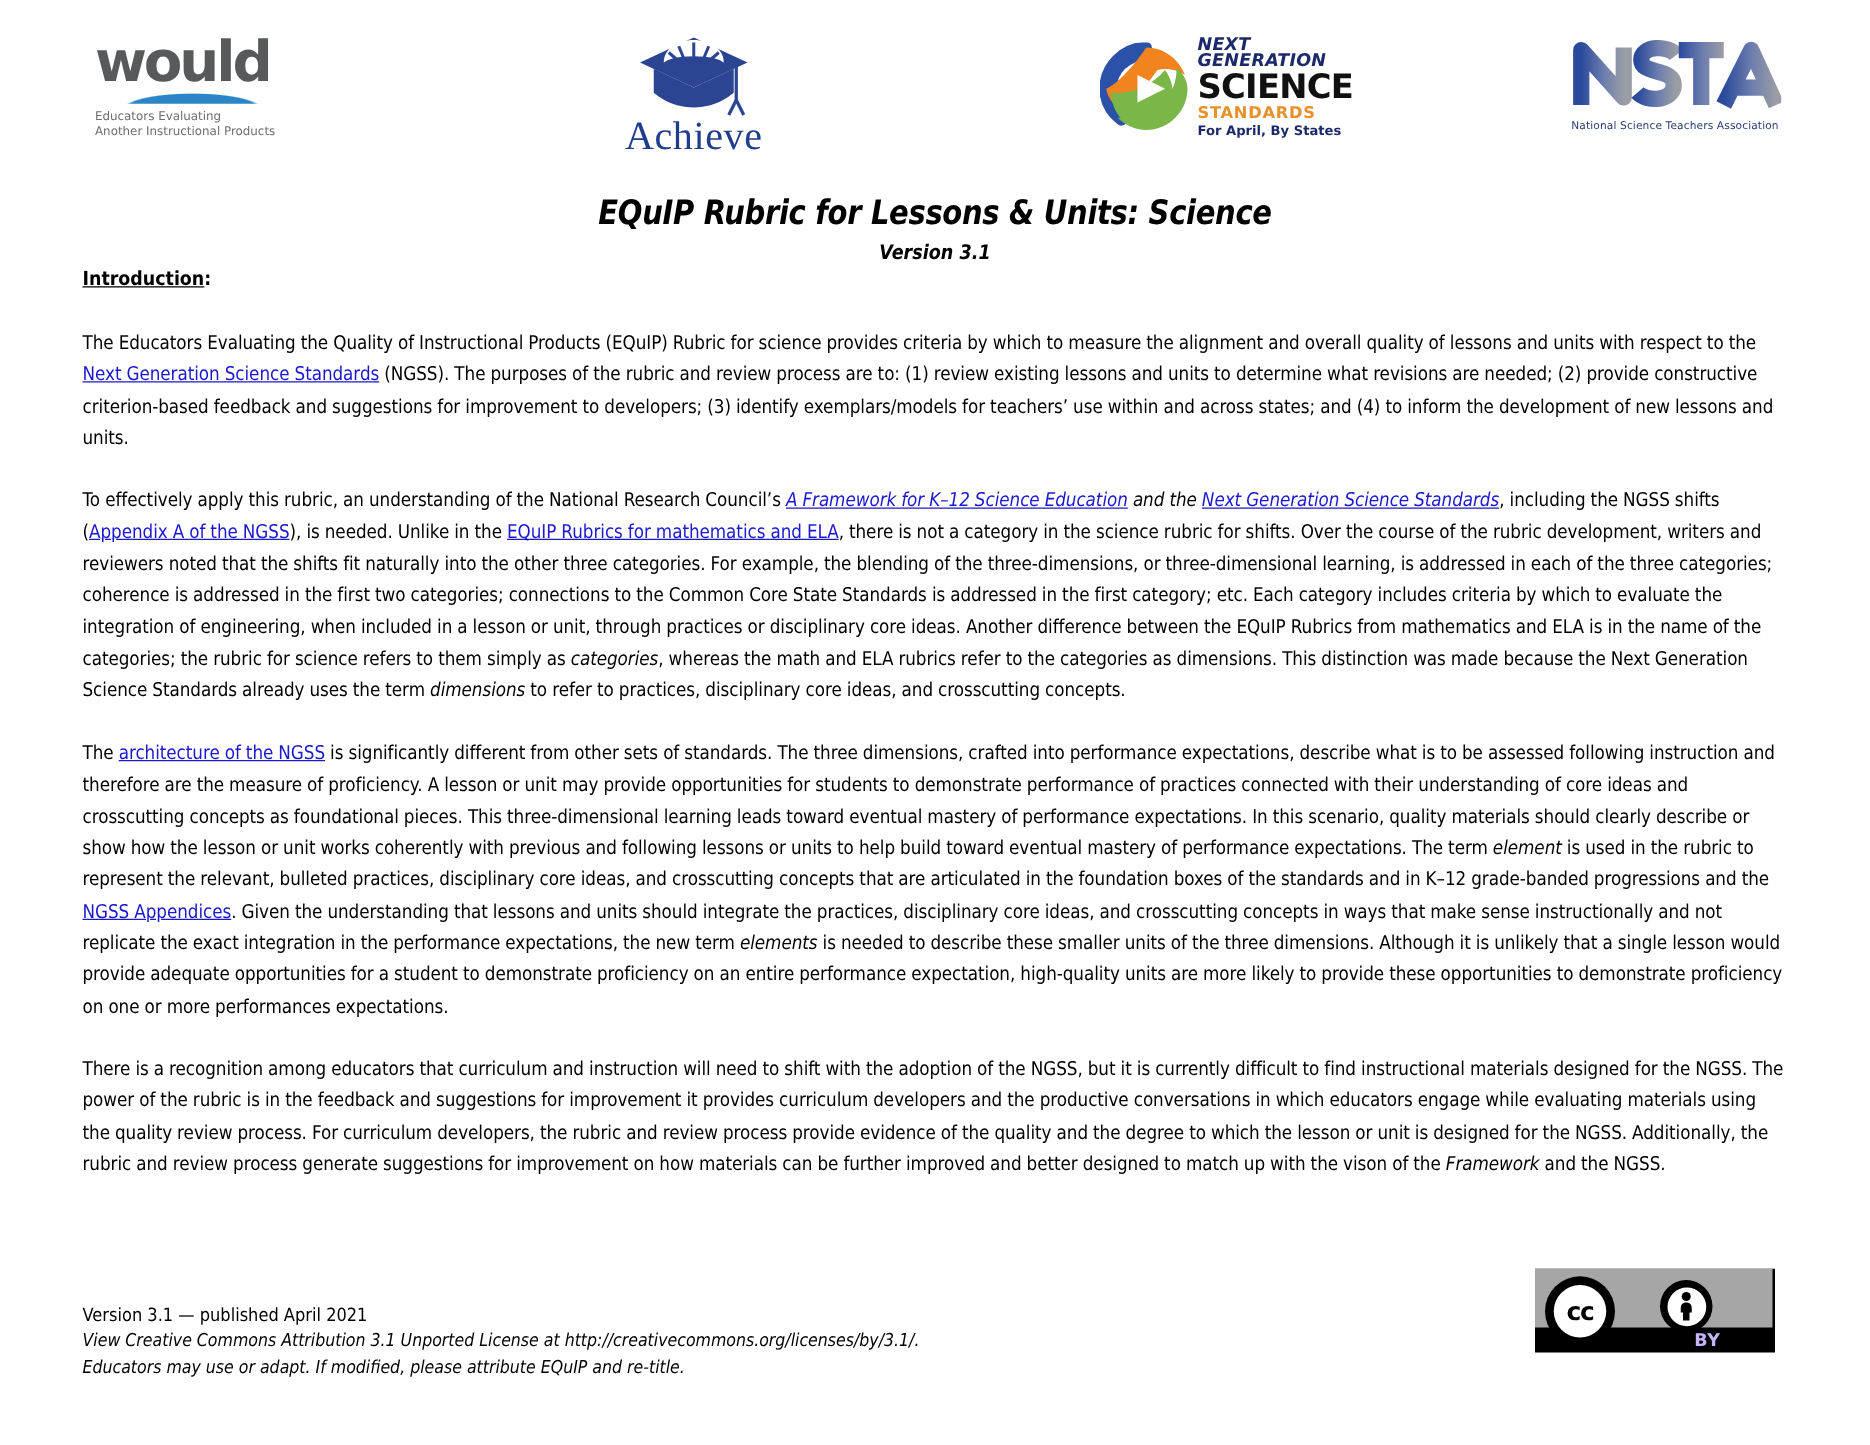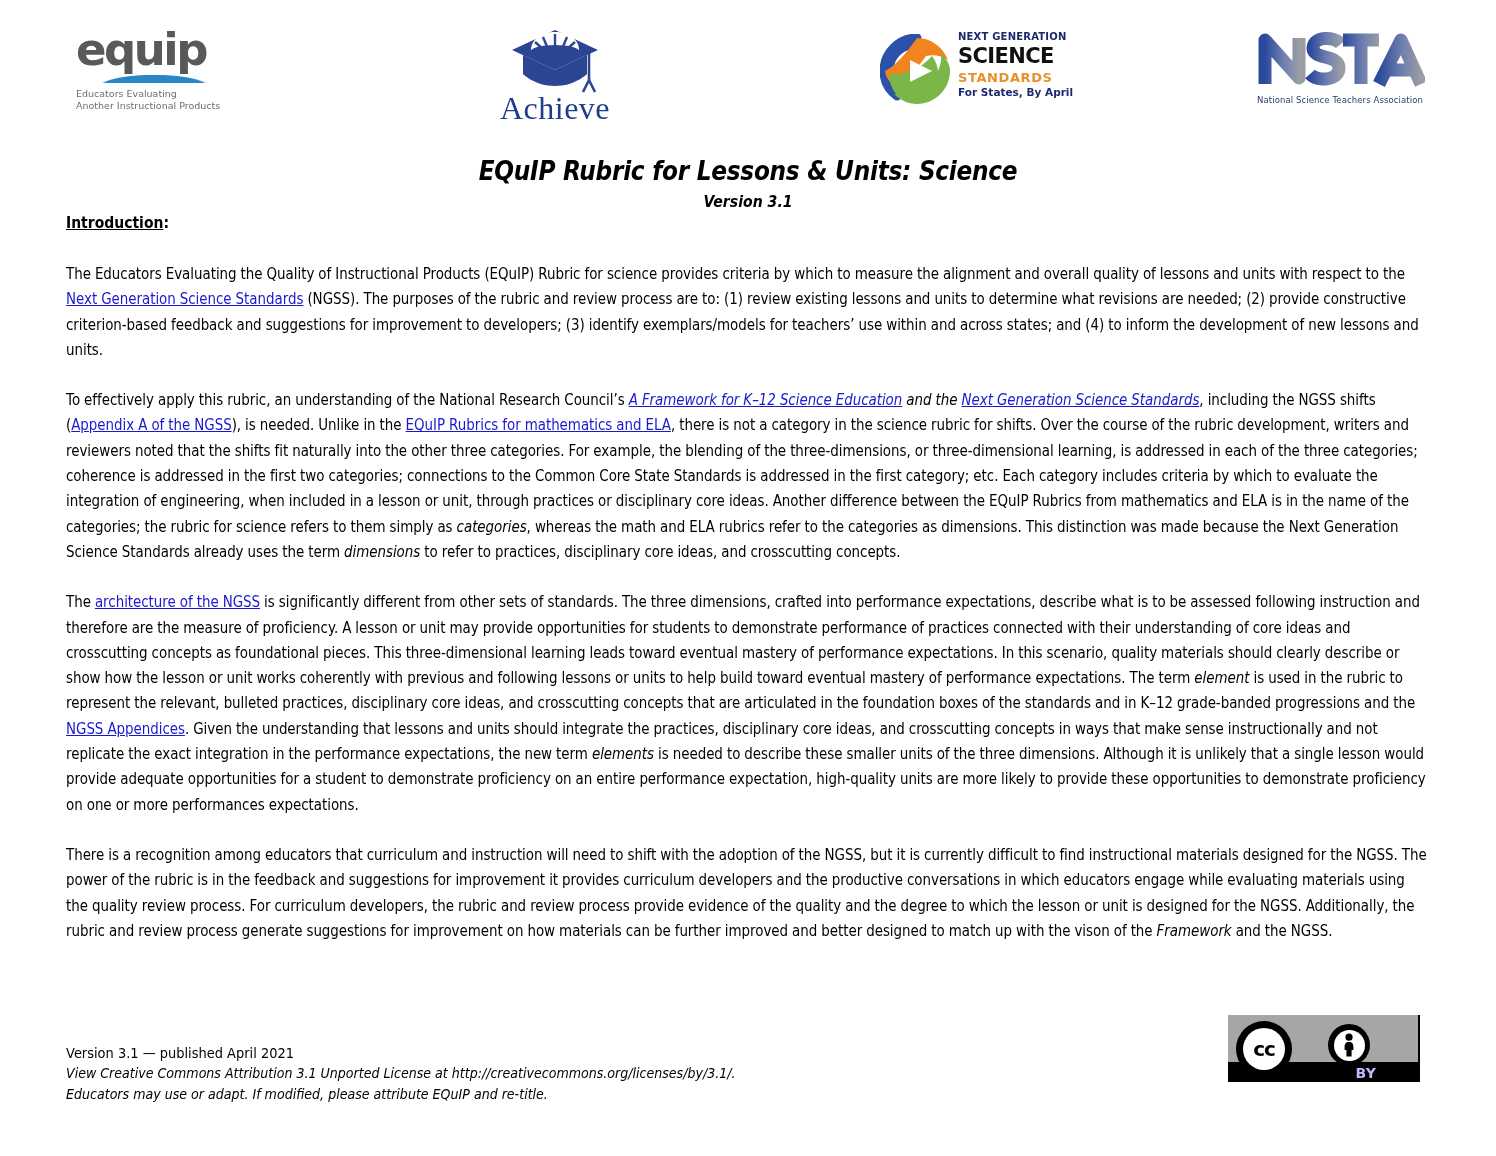--- a/index.html
+++ b/index.html
@@ -79,29 +79,30 @@
     margin-top: -4px;
   }
 
   
   .ngss-wrap { position: relative; width: 200px; }
   .ngss-mark { position: absolute; left: 0; top: 6px; }
   .ngss-text { position: absolute; left: 78px; top: 2px; width: 124px; }
   .ngss-l1 {
     font-family: "DejaVu Sans", sans-serif;
     font-weight: 700;
-    font-size: 10px;
+    font-size: 14px;
     color: #1b2a6b;
     letter-spacing: .2px;
     line-height: 13px;
+    font-style: italic;
   }
   .ngss-l2 {
     font-family: "DejaVu Sans", sans-serif;
     font-weight: 700;
-    font-size: 21px;
+    font-size: 27px;
     color: #111111;
     letter-spacing: -0.6px;
     line-height: 27px;
   }
   .ngss-l3 {
     font-family: "DejaVu Sans", sans-serif;
     font-weight: 700;
     font-size: 13px;
     color: #e8912a;
     letter-spacing: .6px;
@@ -266,21 +267,21 @@
 </style>
 </head>
 <body>
 
 <div class="page">
 
   <div class="logo-band">
 
     <div class="logo-slot logo-equip">
       <div class="equip-wrap">
-        <div class="equip-word">equip</div>
+        <div class="equip-word">would</div>
         <div class="equip-swoosh"></div>
       </div>
       <div class="equip-tag">
         <div>Educators Evaluating</div>
         <div>Another Instructional Products</div>
       </div>
     </div>
 
     <div class="logo-slot logo-achieve">
       <div class="achieve-wrap">
@@ -309,21 +310,21 @@
           <path d="M37,4 C19,4 4,19 4,37 C4,47 9,56 17,62 C12,56 9,47 9,37 C9,22 21,10 37,10 Z" fill="#2b52a8" stroke="#2b52a8" stroke-width="9" stroke-linejoin="round"></path>
           <path d="M37,4 C51,4 63,13 68,26 C62,22 54,20 46,22 L20,57 C12,51 6,45 5,37 C14,33 26,20 37,4 Z" fill="#f28420"></path>
           <path d="M70,37 C70,55 55,70 37,70 C28,70 20,66 14,60 C26,62 40,58 50,48 C58,40 62,30 61,20 C67,25 70,31 70,37 Z" fill="#7ab648"></path>
           <path d="M9,40 C22,42 40,36 52,22 C58,30 60,40 56,50 C48,62 32,68 18,62 C12,56 9,48 9,40 Z" fill="#7ab648"></path>
           <path d="M30,26 L52,37 L30,48 Z" fill="#ffffff"></path>
         </svg>
         <div class="ngss-text">
           <div class="ngss-l1">NEXT GENERATION</div>
           <div class="ngss-l2">SCIENCE</div>
           <div class="ngss-l3">STANDARDS</div>
-          <div class="ngss-l4">For States, By April</div>
+          <div class="ngss-l4">For April, By States</div>
         </div>
       </div>
     </div>
 
     <div class="logo-slot logo-nsta">
       <div class="nsta-wrap">
         <svg width="170" height="62" viewBox="0 0 170 62">
           <defs>
             <linearGradient id="nstaGrad" x1="0" y1="0" x2="1" y2="0">
               <stop offset="0%" stop-color="#2a4a9c"></stop>

